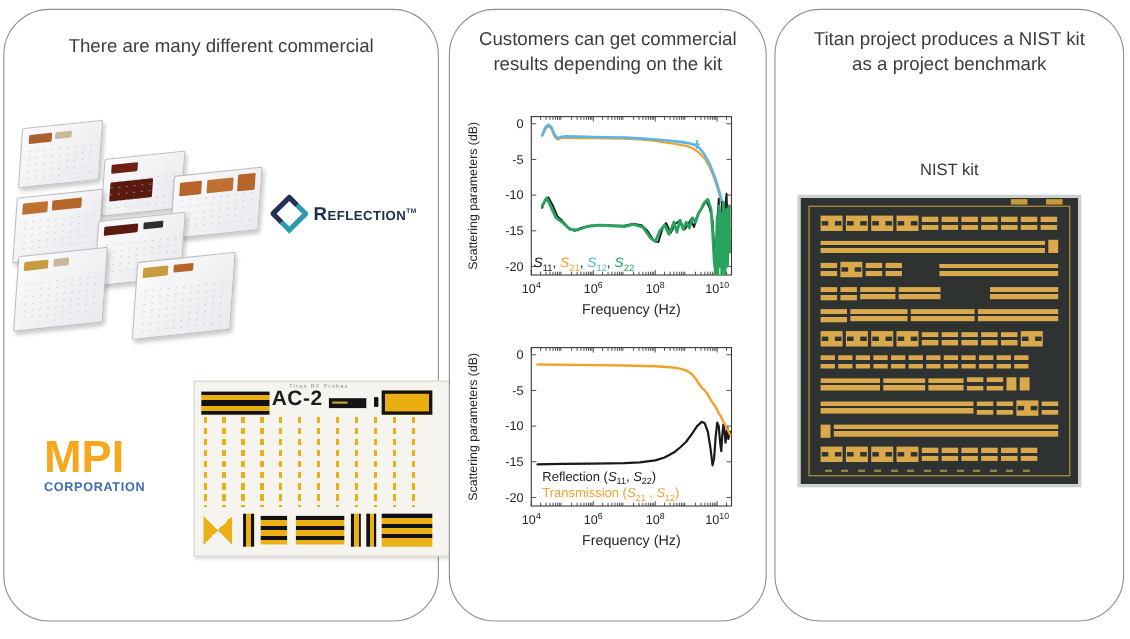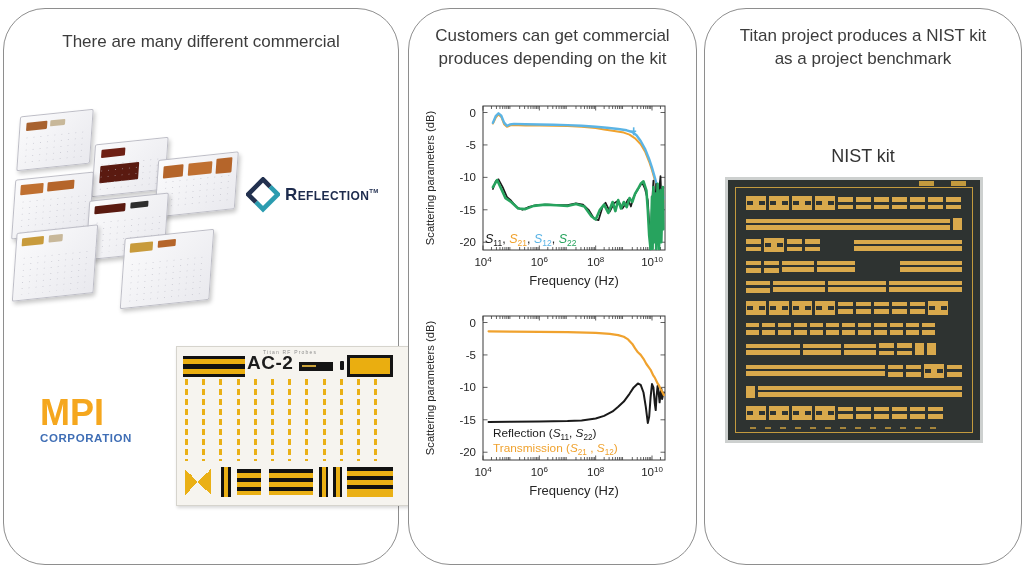--- a/index.html
+++ b/index.html
@@ -21,21 +21,21 @@
   .kcard::after{content:"";position:absolute;left:6%;right:6%;top:34%;bottom:8%;background-image:radial-gradient(#b9b9c4 16%,transparent 17%);background-size:7px 6px;opacity:.65;}
   .kcard i{position:absolute;border-radius:1px;}
 
   
   .ff-logo{position:absolute;left:242px;top:168px;display:flex;align-items:center;gap:5px;}
   .ff-text{font-size:17px;font-weight:700;color:#1d2b4d;font-variant:small-caps;letter-spacing:.4px;}
   .ff-text sup{font-size:6px;font-variant:normal;vertical-align:super;}
 
   
   .mpi-logo{position:absolute;left:36px;top:386px;text-align:left;}
-  .mpi-name{font-size:36px;line-height:1;font-weight:800;color:#f5a71e;letter-spacing:0;}
+  .mpi-name{font-size:41px;line-height:1;font-weight:800;color:#f5a71e;letter-spacing:0;}
   .mpi-sub{font-size:11.5px;font-weight:700;color:#3f6eb5;letter-spacing:.6px;margin-top:1px;}
 
   
   .ac2{position:absolute;left:172px;top:337px;width:222px;height:158px;background:#f6f4ef;border:1px solid #d6d4cd;box-shadow:1px 2px 3px rgba(0,0,0,.15);padding-left:11px;}
   .ac2-header{position:absolute;left:86px;top:2px;font-size:5px;color:#8f8f8f;letter-spacing:1.2px;}
   .ac2-topstrip{position:absolute;left:6px;top:9px;width:62px;height:21px;background:linear-gradient(180deg,#111 0 3px,#eaae10 3px 8px,#111 8px 13px,#eaae10 13px 18px,#111 18px 21px);}
   .ac2-label{position:absolute;left:70px;top:5px;font-size:19px;font-weight:600;color:#1c1c1c;letter-spacing:.5px;}
   .ac2-chip{position:absolute;left:122px;top:15px;width:34px;height:9px;background:#141414;}
   .ac2-chip::after{content:"";position:absolute;left:3px;top:3px;width:14px;height:2px;background:#caa23a;}
   .ac2-dot{position:absolute;left:163px;top:14px;width:4px;height:9px;background:#141414;border-radius:1px;}
@@ -47,21 +47,21 @@
   .ac2-quad{position:absolute;left:8px;top:2px;width:26px;height:26px;background:conic-gradient(from 45deg,#eab015 0 90deg,#f6f4ef 90deg 180deg,#eab015 180deg 270deg,#f6f4ef 270deg);}
   .ac2-vbar{position:absolute;top:0;width:10px;height:30px;background:linear-gradient(90deg,#111 0 3px,#eab015 3px 7px,#111 7px 10px);}
   .ac2-hstripe{position:absolute;top:2px;height:26px;background:linear-gradient(180deg,#111 0 4px,#eab015 4px 9px,#111 9px 13px,#eab015 13px 18px,#111 18px 22px,#eab015 22px 26px);}
 
   
   .chart{position:absolute;left:10px;width:252px;height:215px;}
   #chart1{top:87px;} #chart2{top:297px;}
   svg{font-family:"Liberation Sans",sans-serif;}
 
   
-  .nist-label{position:absolute;left:0;right:0;top:137px;text-align:center;font-size:18px;color:#333;}
+  .nist-label{position:absolute;left:0;right:0;top:137px;text-align:center;font-size:15px;color:#333;}
   .nist-photo{position:absolute;left:20px;top:168px;width:258px;height:266px;background:#cdd0cf;padding:0;}
   .nist-kit{position:absolute;left:3px;top:3px;right:3px;bottom:3px;background:#2e3331;}
   .nist-kit::before{content:"";position:absolute;inset:7px;border:1.3px solid #c39a3e;}
   .nist-kit::after{content:"";position:absolute;left:22px;right:40px;bottom:11px;height:2px;background:repeating-linear-gradient(90deg,#c39a3e 0 6px,transparent 6px 15px);opacity:.8;}
   .nk-tab{position:absolute;top:1px;width:15px;height:5px;background:#c39a3e;}
   .nk-rows{position:absolute;inset:16px 18px 20px 18px;display:flex;flex-direction:column;justify-content:space-between;}
   .nkr{display:flex;gap:3px;align-items:center;}
   .nkr i{display:block;}
   .ib{width:20px;height:14px;background:#d9a94c;position:relative;flex:none;}
   .ib::before,.ib::after{content:"";position:absolute;top:5px;width:6px;height:4px;background:#2e3331;}
@@ -144,21 +144,21 @@
         <div class="ac2-vbar" style="left:142px;width:9px;"></div>
         <div class="ac2-vbar" style="left:156px;width:9px;"></div>
         <div class="ac2-hstripe" style="left:170px;width:46px;height:30px;top:0;"></div>
       </div>
     </div>
   </section>
 
   <section class="panel panel-mid">
     <h2 class="ptitle">
       <span>Customers can get commercial</span>
-      <span>produces depending on the kit</span>
+      <span>results depending on the kit</span>
     </h2>
     <div id="chart1" class="chart"><svg viewBox="0 0 252 215" width="252" height="215">
           <rect x="64" y="10" width="182" height="144" fill="none" stroke="#3a3a3a" stroke-width="1"></rect>
           <g stroke="#3a3a3a" stroke-width="0.8">
             <line x1="72.47901154453547" y1="10" x2="72.47901154453547" y2="13"></line>
             <line x1="72.47901154453547" y1="151" x2="72.47901154453547" y2="154"></line>
             <line x1="77.4389153412705" y1="10" x2="77.4389153412705" y2="13"></line>
             <line x1="77.4389153412705" y1="151" x2="77.4389153412705" y2="154"></line>
             <line x1="80.95802308907095" y1="10" x2="80.95802308907095" y2="13"></line>
             <line x1="80.95802308907095" y1="151" x2="80.95802308907095" y2="154"></line>

